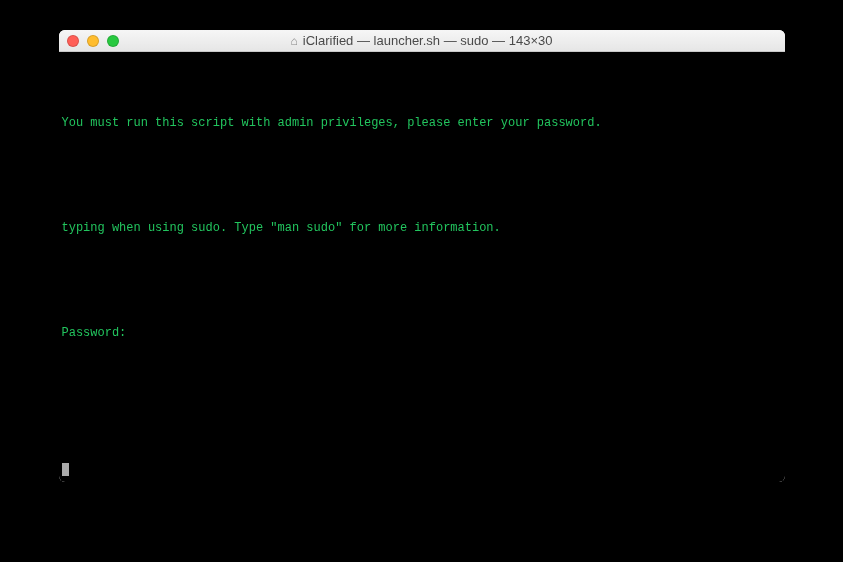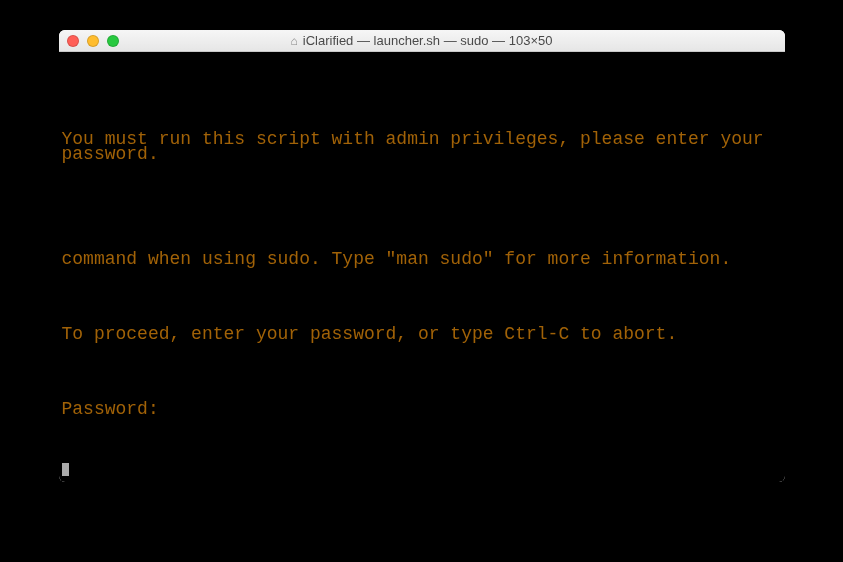--- a/index.html
+++ b/index.html
@@ -55,25 +55,25 @@
     .title-text {
       font-size: 13px;
       color: #4a4a4a;
     }
     .home-icon {
       font-size: 12px;
       color: #888;
     }
     .terminal {
       background: #000;
-      color: #a16207;
+      color: #22c55e;
       font-family: "Menlo", "Monaco", "Courier New", monospace;
-      font-size: 18px;
+      font-size: 12px;
       line-height: 15px;
-      padding: 20px 3px 4px 3px;
+      padding: 4px 3px 4px 3px;
       height: 430px;
       position: relative;
       white-space: pre-wrap;
     }
     .terminal-line { display: block; }
     .cursor {
       display: inline-block;
       width: 7px;
       height: 13px;
       background: #aaa;
@@ -88,28 +88,27 @@
 
 <div class="window">
   <div class="titlebar">
     <div class="traffic-lights">
       <div class="light red"></div>
       <div class="light yellow"></div>
       <div class="light green"></div>
     </div>
     <div class="title-wrap">
       <span class="home-icon">⌂</span>
-      <span class="title-text">iClarified — launcher.sh — sudo — 103×50</span>
+      <span class="title-text">iClarified — launcher.sh — sudo — 143×30</span>
     </div>
   </div>
   <div class="terminal">
     <span class="terminal-line"></span>
     <span class="terminal-line">You must run this script with admin privileges, please enter your password.</span>
     <span class="terminal-line"></span>
     <span class="terminal-line"></span>
-    <span class="terminal-line">command when using sudo. Type "man sudo" for more information.</span>
+    <span class="terminal-line">typing when using sudo. Type "man sudo" for more information.</span>
     <span class="terminal-line"></span>
-    <span class="terminal-line">To proceed, enter your password, or type Ctrl-C to abort.</span>
     <span class="terminal-line"></span>
     <span class="terminal-line">Password:</span>
     <span class="cursor"></span>
   </div>
 </div>
 
 </body></html>

